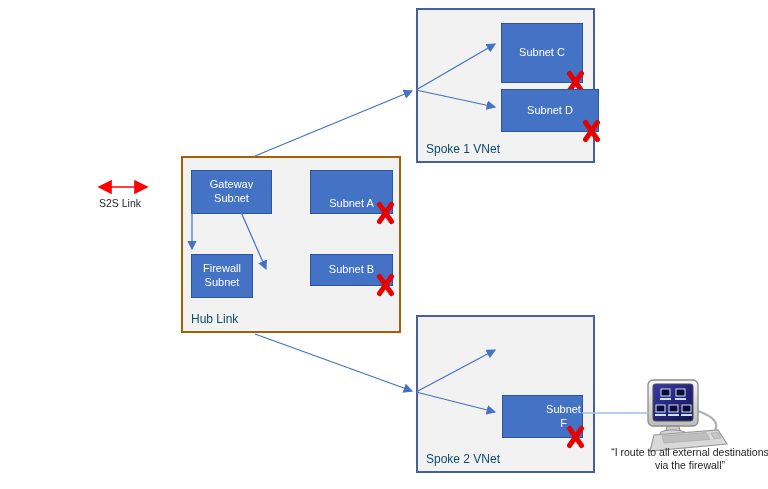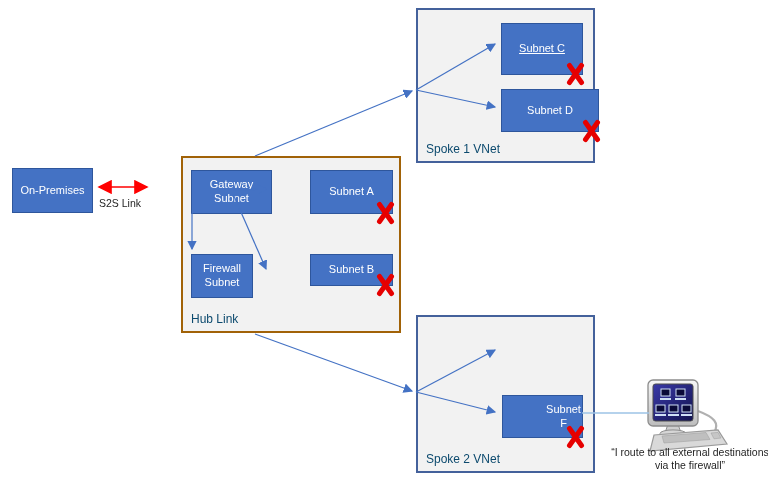--- a/index.html
+++ b/index.html
@@ -35,50 +35,47 @@
     font-size:10.5px;line-height:12.5px;color:#1f1f1f;
   }
   .note span{display:block;}
   .computer{position:absolute;left:634px;top:371px;width:108px;height:86px;}
 </style>
 </head>
 <body>
 
 <div class="canvas">
 
-  <div class="node" style="left:12px;top:168px;width:81px;height:45px;">
-    <span>On-Premises</span>
-  </div>
 
   <div class="label-float s2s">S2S Link</div>
 
   <div class="vnet hub" style="left:143px;top:156px;width:220px;height:177px;">
     <div class="node" style="left:8px;top:12px;width:81px;height:44px;">
       <span>Gateway Subnet</span>
     </div>
     <div class="node" style="left:8px;top:96px;width:62px;height:44px;">
       <span>Firewall Subnet</span>
     </div>
-    <div class="node" style="left:127px;top:12px;width:83px;height:44px;">
+    <div class="node" style="left:127px;top:12px;width:83px;height:44px;align-items:flex-end;">
       <span>Subnet A</span>
       <svg class="cross" viewBox="0 0 19 24">
         <path d="M3.5 3.5 L15.5 20.5 M15.5 3.5 L3.5 20.5" stroke="#E60000" stroke-width="5" stroke-linecap="round" fill="none"></path>
       </svg>
     </div>
     <div class="node" style="left:127px;top:96px;width:83px;height:32px;">
       <span>Subnet B</span>
       <svg class="cross" viewBox="0 0 19 24">
         <path d="M3.5 3.5 L15.5 20.5 M15.5 3.5 L3.5 20.5" stroke="#E60000" stroke-width="5" stroke-linecap="round" fill="none"></path>
       </svg>
     </div>
     <div class="vnet-label">Hub Link</div>
   </div>
 
   <div class="vnet spoke" style="left:416px;top:8px;width:179px;height:155px;">
-    <div class="node" style="left:83px;top:13px;width:82px;height:52px;text-decoration:underline;">
+    <div class="node" style="left:83px;top:13px;width:82px;height:60px;">
       <span>Subnet C</span>
       <svg class="cross" viewBox="0 0 19 24">
         <path d="M3.5 3.5 L15.5 20.5 M15.5 3.5 L3.5 20.5" stroke="#E60000" stroke-width="5" stroke-linecap="round" fill="none"></path>
       </svg>
     </div>
     <div class="node" style="left:83px;top:79px;width:98px;height:43px;">
       <span>Subnet D</span>
       <svg class="cross" viewBox="0 0 19 24">
         <path d="M3.5 3.5 L15.5 20.5 M15.5 3.5 L3.5 20.5" stroke="#E60000" stroke-width="5" stroke-linecap="round" fill="none"></path>
       </svg>

